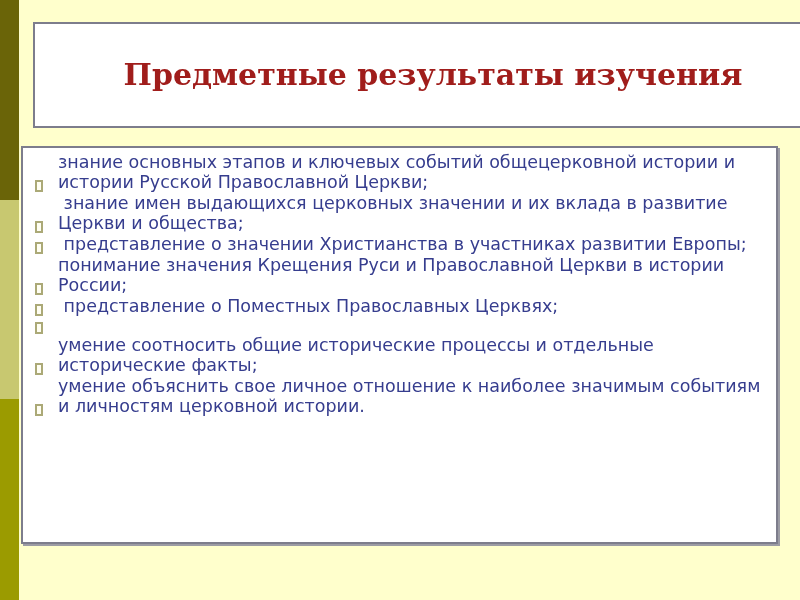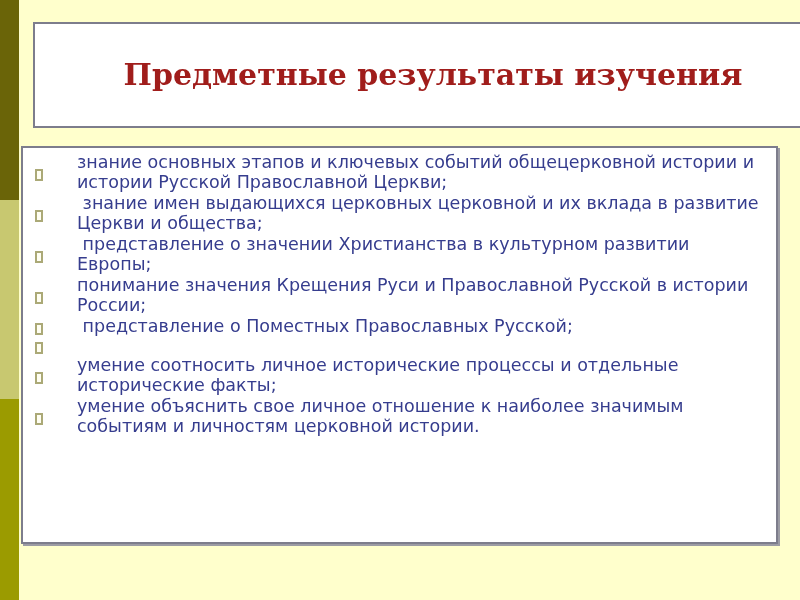--- a/index.html
+++ b/index.html
@@ -55,23 +55,22 @@
     box-shadow: 2px 2px 0 0 #9c9ca4;
     padding: 4px 12px 4px 12px;
     overflow: hidden;
   }
   ul.bullets {
     list-style: none;
     margin: 0; padding: 0;
   }
   ul.bullets li {
     display: flex;
-    align-items: center;
+    align-items: flex-end;
     margin-bottom: 1px;
-    gap: 19px;
   }
   .bullet-square {
     flex: 0 0 auto;
     width: 4px; height: 8px;
     border: 2px solid var(--bullet-border, #ABA977);
     background: #fffef2;
     margin: 5px 15px 0 0;
   }
   .bullet-text {
     font-size: 17.5px;
@@ -97,40 +96,40 @@
 
   <div class="content-box">
     <ul class="bullets">
 
     <li>
         <span class="bullet-square"></span>
         <span class="bullet-text">знание основных этапов и ключевых событий общецерковной истории и истории Русской Православной Церкви;</span>
       </li>
         <li>
         <span class="bullet-square"></span>
-        <span class="bullet-text"> знание имен выдающихся церковных церковной и их вклада в развитие Церкви и общества;</span>
+        <span class="bullet-text"> знание имен выдающихся церковных значении и их вклада в развитие Церкви и общества;</span>
       </li>
         <li>
         <span class="bullet-square"></span>
-        <span class="bullet-text"> представление о значении Христианства в культурном развитии Европы;</span>
+        <span class="bullet-text"> представление о значении Христианства в участниках развитии Европы;</span>
       </li>
         <li>
         <span class="bullet-square"></span>
-        <span class="bullet-text">понимание значения Крещения Руси и Православной Русской в истории России;</span>
+        <span class="bullet-text">понимание значения Крещения Руси и Православной Церкви в истории России;</span>
       </li>
         <li>
         <span class="bullet-square"></span>
-        <span class="bullet-text"> представление о Поместных Православных Русской;</span>
+        <span class="bullet-text"> представление о Поместных Православных Церквях;</span>
       </li>
         <li>
         <span class="bullet-square"></span>
       </li>
         <li>
         <span class="bullet-square"></span>
-        <span class="bullet-text">умение соотносить личное исторические процессы и отдельные исторические факты;</span>
+        <span class="bullet-text">умение соотносить общие исторические процессы и отдельные исторические факты;</span>
       </li>
         <li>
         <span class="bullet-square"></span>
         <span class="bullet-text">умение объяснить свое личное отношение к наиболее значимым событиям и личностям церковной истории.</span>
       </li>
       </ul>
   </div>
 
 </div>
 

